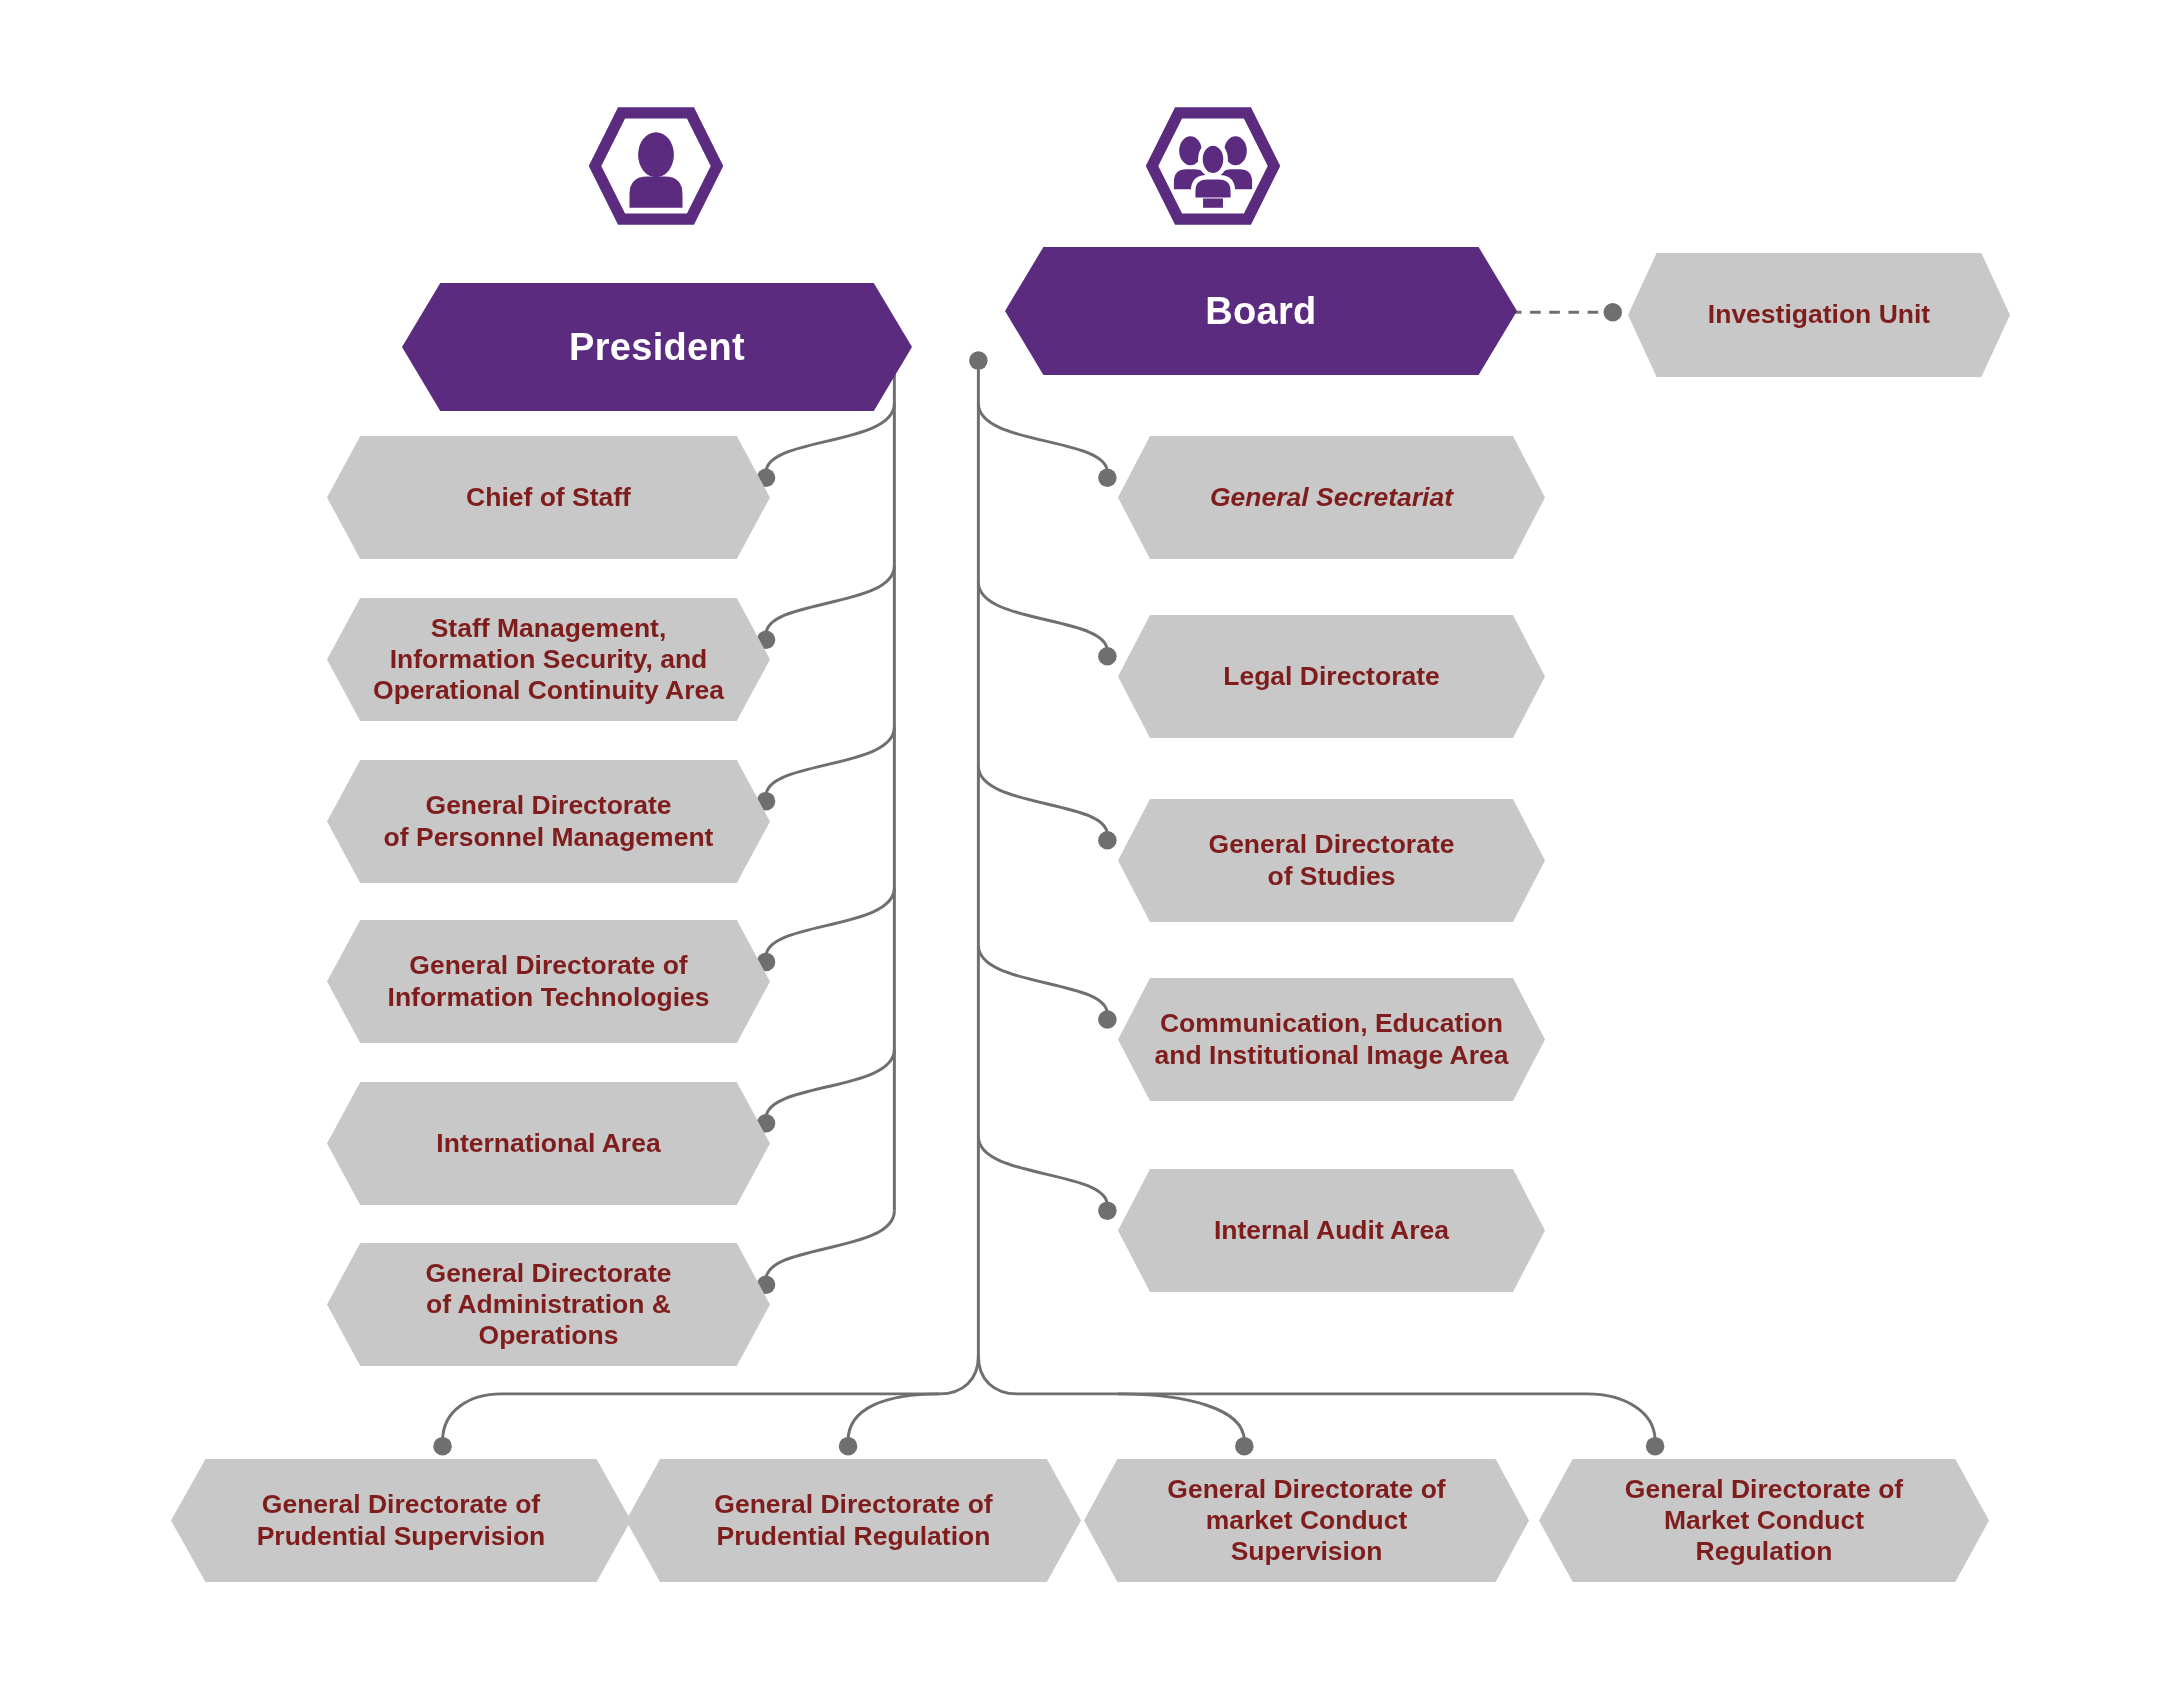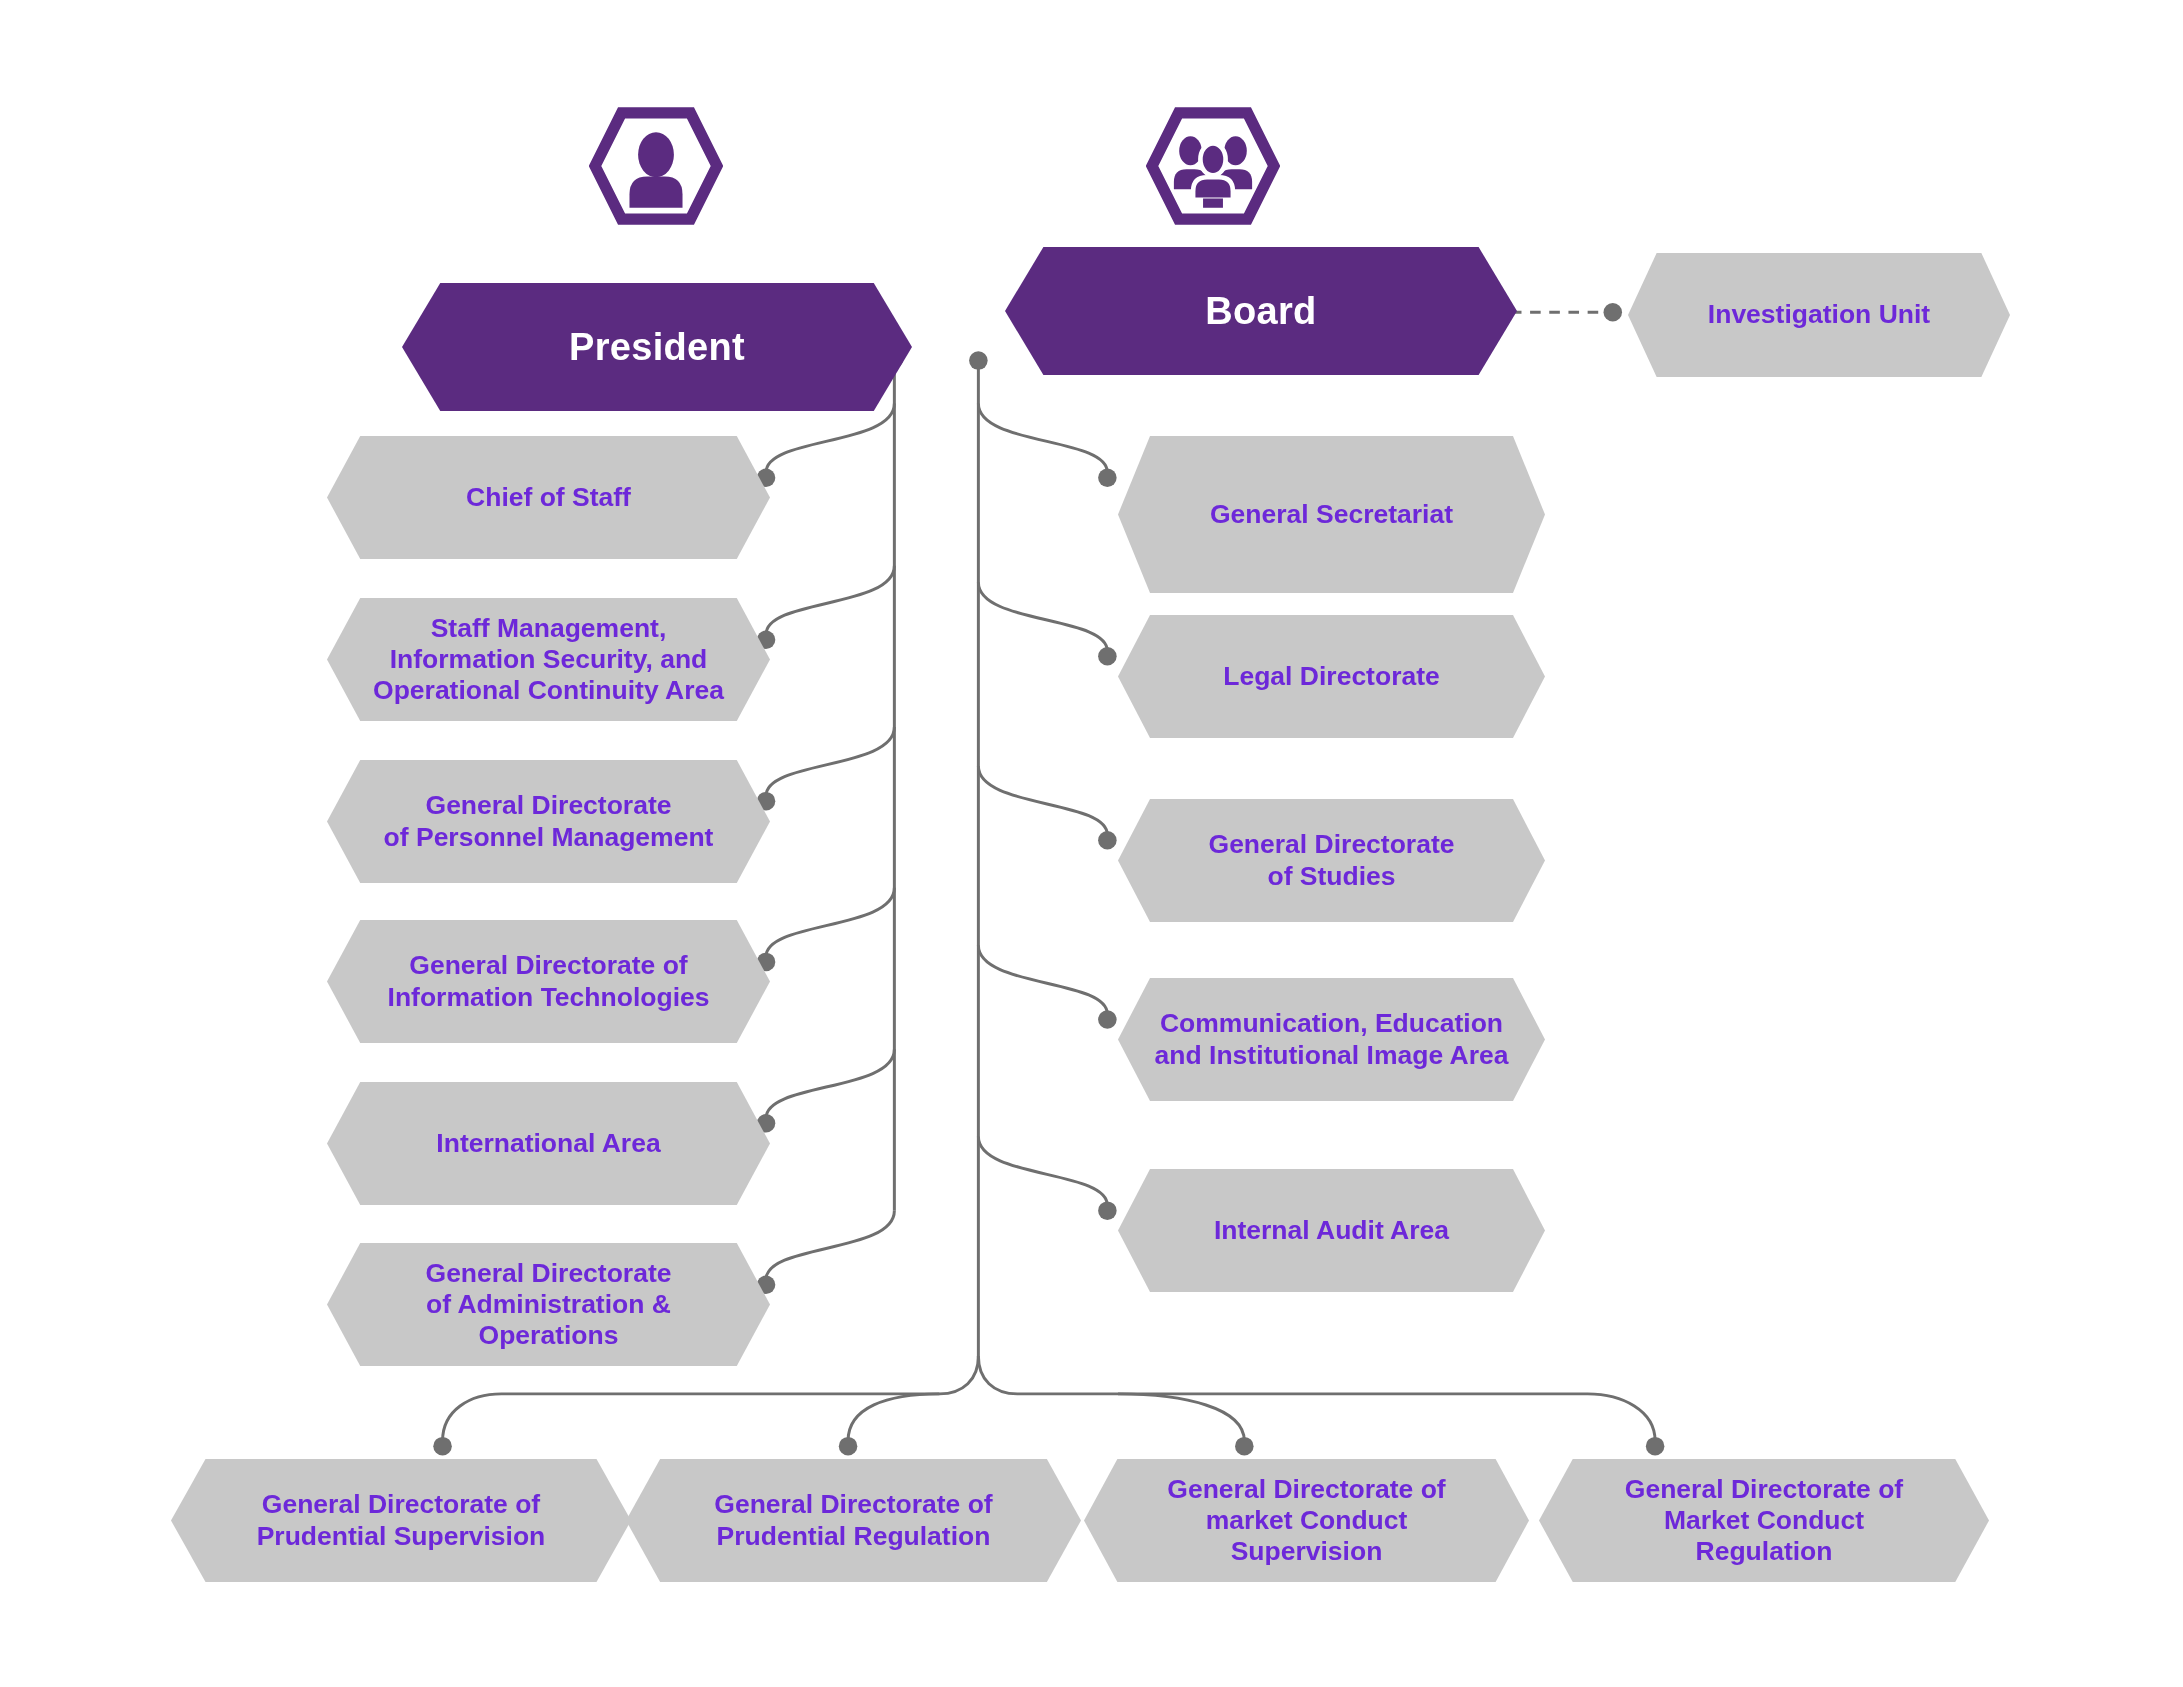--- a/index.html
+++ b/index.html
@@ -32,21 +32,21 @@
     clip-path: polygon(7.5% 0, 92.5% 0, 100% 50%, 92.5% 100%, 7.5% 100%, 0 50%);
   }
   .primary {
     background: #5b2b80;
     color: #ffffff;
     font-size: 38px;
     letter-spacing: 0.3px;
   }
   .secondary {
     background: #c8c8c8;
-    color: #6d28d9;
+    color: #7f1d1d;
     font-size: 26.5px;
     line-height: 1.18;
   }
   .icon-hex {
     position: absolute;
   }
 </style>
 </head>
 <body>
 
@@ -132,21 +132,21 @@
 Operational Continuity Area</div>
   <div class="hexbox secondary" style="left:327px; top:760px; width:443px; height:123px;">General Directorate
 of Personnel Management</div>
   <div class="hexbox secondary" style="left:327px; top:920px; width:443px; height:123px;">General Directorate of
 Information Technologies</div>
   <div class="hexbox secondary" style="left:327px; top:1082px; width:443px; height:123px;">International Area</div>
   <div class="hexbox secondary" style="left:327px; top:1243px; width:443px; height:123px;">General Directorate
 of Administration &amp;
 Operations</div>
 
-  <div class="hexbox secondary" style="left:1118px; top:436px; width:427px; height:157px;">General Secretariat</div>
+  <div class="hexbox secondary" style="left:1118px; top:436px; width:427px; height:123px;font-style:italic;">General Secretariat</div>
   <div class="hexbox secondary" style="left:1118px; top:615px; width:427px; height:123px;">Legal Directorate</div>
   <div class="hexbox secondary" style="left:1118px; top:799px; width:427px; height:123px;">General Directorate
 of Studies</div>
   <div class="hexbox secondary" style="left:1118px; top:1169px; width:427px; height:123px;">Internal Audit Area</div>
   <div class="hexbox secondary" style="left:1118px; top:978px; width:427px; height:123px;">Communication, Education
 and Institutional Image Area</div>
 
   <div class="hexbox secondary" style="left:171px; top:1459px; width:460px; height:123px;">General Directorate of
 Prudential Supervision</div>
   <div class="hexbox secondary" style="left:626px; top:1459px; width:455px; height:123px;">General Directorate of

